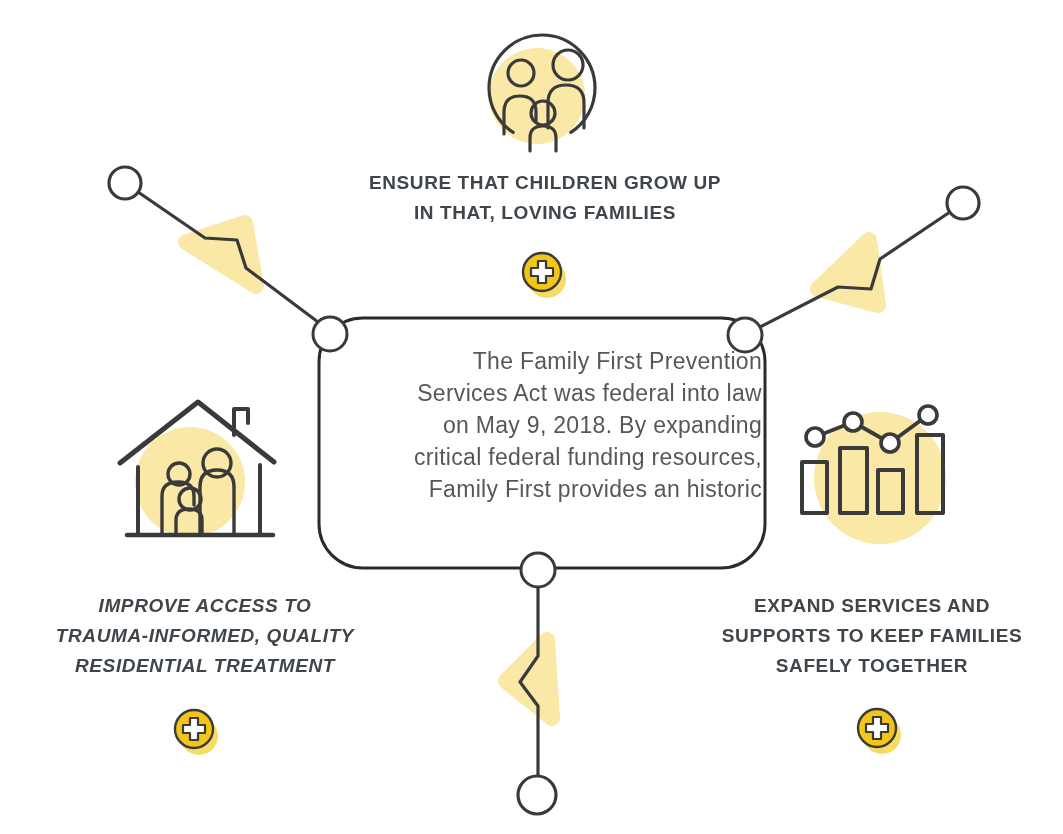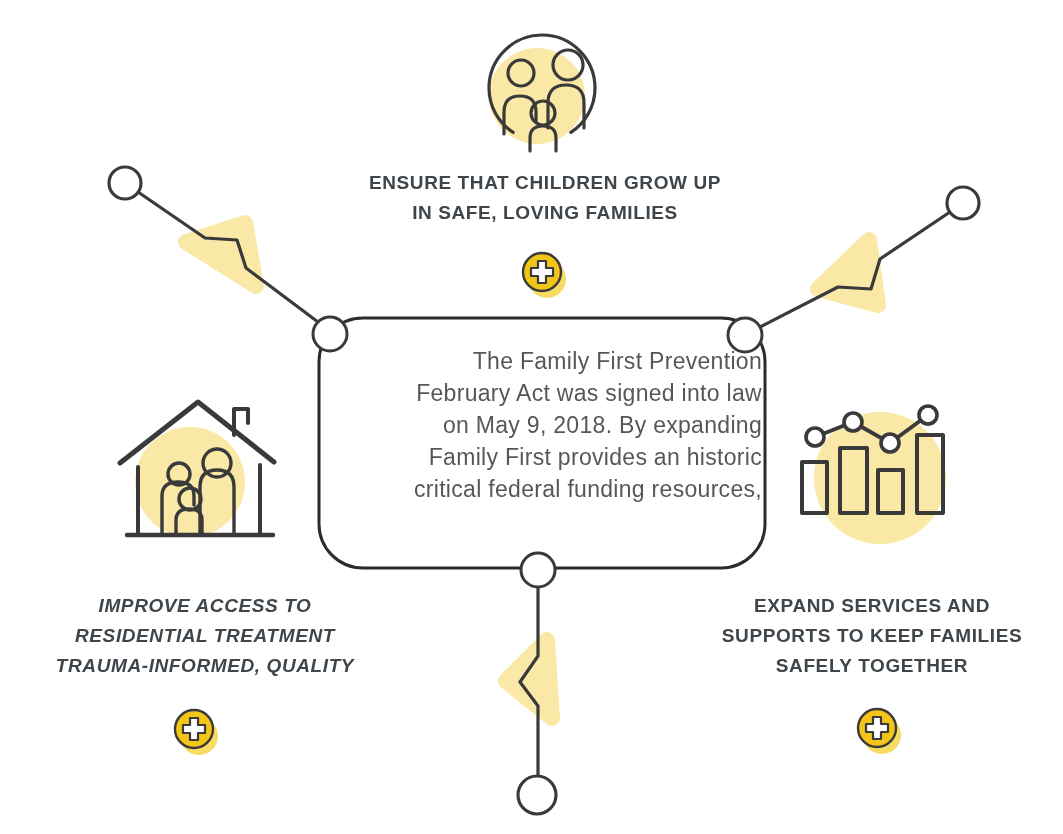--- a/index.html
+++ b/index.html
@@ -126,41 +126,41 @@
         <circle cx="25" cy="47" r="9"></circle>
         <circle cx="63" cy="32" r="9"></circle>
         <circle cx="100" cy="53" r="9"></circle>
         <circle cx="138" cy="25" r="9"></circle>
       </g>
     </svg>
   </div>
 
   <div class="abs heading" style="left:320px;top:168px;width:450px;">
     <span>ENSURE THAT CHILDREN GROW UP</span>
-    <span>IN SAFE, LOVING FAMILIES</span>
+    <span>IN THAT, LOVING FAMILIES</span>
   </div>
 
   <div class="abs heading" style="left:5px;top:591px;width:400px;font-style:italic;">
     <span>IMPROVE ACCESS TO</span>
+    <span>TRAUMA-INFORMED, QUALITY</span>
     <span>RESIDENTIAL TREATMENT</span>
-    <span>TRAUMA-INFORMED, QUALITY</span>
   </div>
 
   <div class="abs heading" style="left:672px;top:591px;width:400px;">
     <span>EXPAND SERVICES AND</span>
     <span>SUPPORTS TO KEEP FAMILIES</span>
     <span>SAFELY TOGETHER</span>
   </div>
 
   <div class="abs center-text" style="left:322px;top:345px;width:440px;">
     <span>The Family First Prevention</span>
-    <span>February Act was signed into law</span>
+    <span>Services Act was federal into law</span>
     <span>on May 9, 2018. By expanding</span>
+    <span>critical federal funding resources,</span>
     <span>Family First provides an historic</span>
-    <span>critical federal funding resources,</span>
   </div>
 
   <button class="plus-btn" style="left:520px;top:250px;" aria-label="expand">
     <svg width="48" height="50" viewBox="0 0 48 50">
       <circle cx="27" cy="29" r="19" fill="var(--accent-gold-soft)"></circle>
       <circle cx="22" cy="22" r="19" fill="var(--accent-gold)" stroke="var(--line-dark)" stroke-width="2.4"></circle>
       <path d="M18,11 H26 V18 H33 V26 H26 V33 H18 V26 H11 V18 H18 Z" fill="#ffffff" stroke="var(--line-dark)" stroke-width="2.2" stroke-linejoin="round"></path>
     </svg>
   </button>
 

